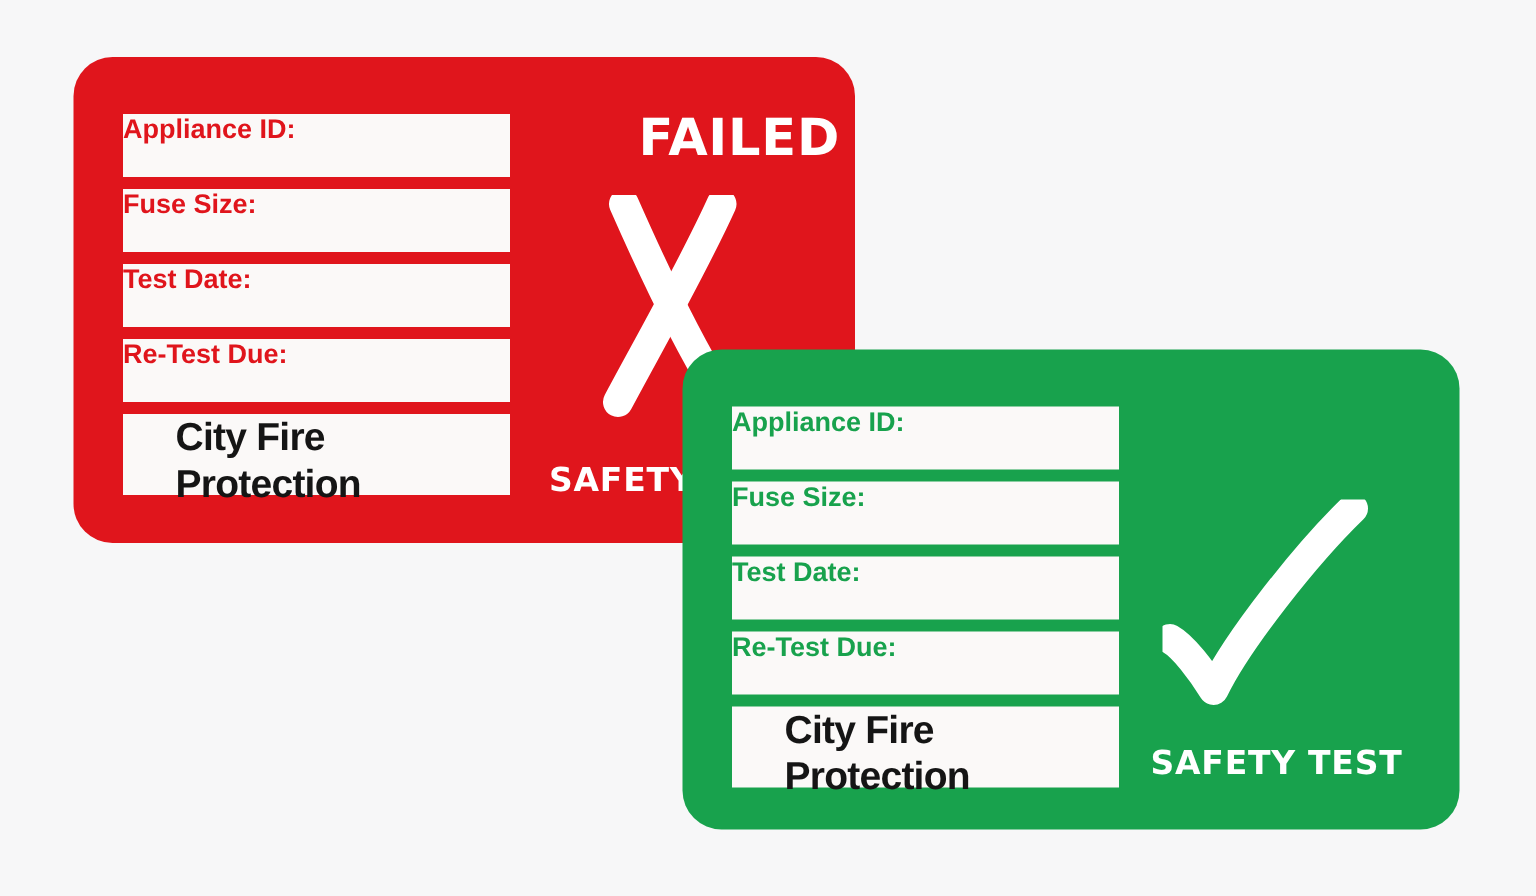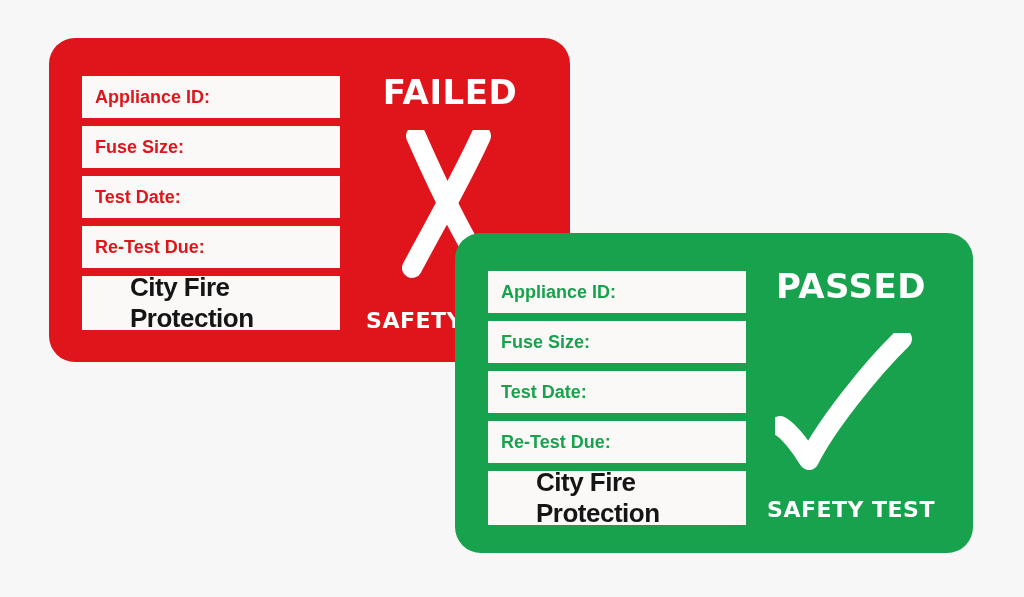--- a/index.html
+++ b/index.html
@@ -21,40 +21,40 @@
   .card.passed{
     left:455px;top:233px;width:518px;height:320px;
     background:#18a24d;
   }
   .fields{
     position:absolute;left:33px;top:38px;width:258px;
     display:flex;flex-direction:column;gap:8px;
   }
   .field{
     height:42px;background:#fbf9f8;
-    display:flex;align-items:center;
-    padding-left:13px;box-sizing:border-box;
+    display:flex;
+    box-sizing:border-box;
   }
   .field .label{
     font-weight:700;font-size:18px;letter-spacing:0;
   }
   .failed .field .label{color:#e0151c;}
   .passed .field .label{color:#18a24d;}
   .field.company{height:54px;}
   .company-text{
     color:#151515;font-weight:600;font-size:26px;letter-spacing:-0.5px;
     font-family:"Liberation Sans", sans-serif;
     margin-left:35px;
   }
   .side{position:absolute;top:0;bottom:0;}
   .failed .side{left:291px;width:220px;}
   .passed .side{left:291px;width:210px;}
   .status{
     position:absolute;left:0;right:0;top:37px;
-    text-align:center;color:#ffffff;
+    text-align:right;color:#ffffff;
     font-family:"DejaVu Sans", sans-serif;
     font-weight:700;font-size:34px;line-height:1;letter-spacing:0.5px;
     white-space:nowrap;
   }
   .passed .status{top:36px;}
   .safety{
     position:absolute;left:0;right:0;
     text-align:center;color:#ffffff;
     font-family:"DejaVu Sans", sans-serif;
     font-weight:700;font-size:22px;line-height:1;letter-spacing:0.5px;
@@ -111,21 +111,20 @@
         <span class="label">Test Date:</span>
       </div>
       <div class="field">
         <span class="label">Re-Test Due:</span>
       </div>
       <div class="field company">
         <span class="company-text">City Fire Protection</span>
       </div>
     </div>
     <div class="side">
-      <div class="status">PASSED</div>
       <svg class="mark checkmark" width="140" height="140" viewBox="0 0 140 140" fill="none" xmlns="http://www.w3.org/2000/svg">
         <path d="M5,93 C14,98 26,114 34,127 C50,94 96,36 127,6" stroke="#ffffff" stroke-width="20" stroke-linecap="round" stroke-linejoin="round"></path>
       </svg>
       <div class="safety">SAFETY TEST</div>
     </div>
   </section>
 
 </div>
 
 </body></html>

